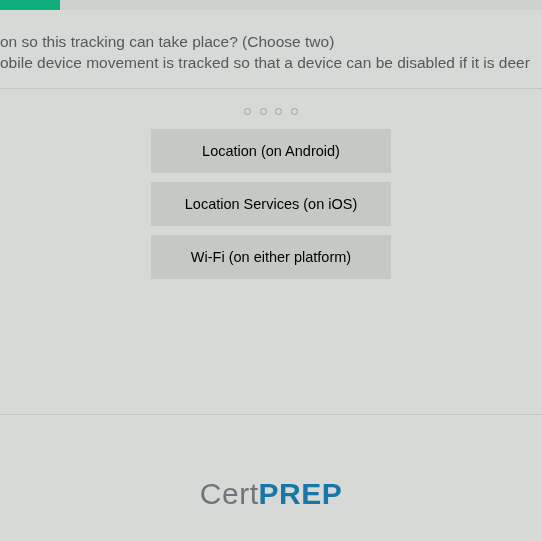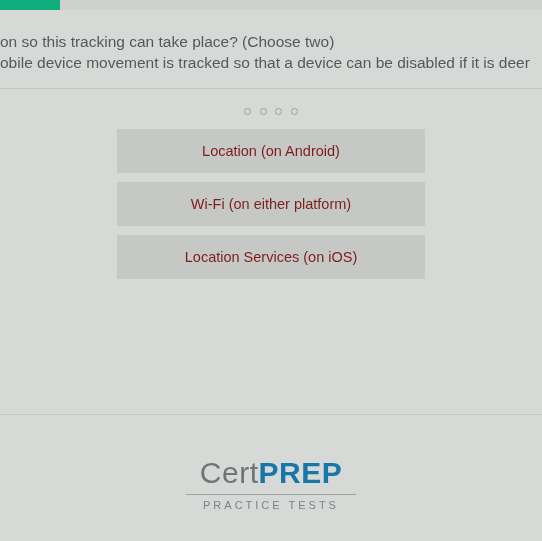--- a/index.html
+++ b/index.html
@@ -44,25 +44,25 @@
     background: transparent;
   }
   .options {
     display: flex;
     flex-direction: column;
     gap: 9px;
     align-items: center;
     padding: 0 0 18px 0;
   }
   .option-btn {
-    width: 308px;
+    width: 240px;
     height: 44px;
     background: #c5c8c5;
     border: none;
-    color: #7f1d1d;
+    color: #000000;
     font-size: 14.5px;
     display: flex;
     align-items: center;
     justify-content: center;
     cursor: pointer;
     font-family: inherit;
   }
   .footer {
     position: absolute;
     left: 0; right: 0;
@@ -116,27 +116,26 @@
   <span class="dot"></span>
   <span class="dot"></span>
   <span class="dot"></span>
 </div>
 
 <div class="options">
   <button class="option-btn">
     <span>Location (on Android)</span>
   </button>
   <button class="option-btn">
-    <span>Wi-Fi (on either platform)</span>
+    <span>Location Services (on iOS)</span>
   </button>
   <button class="option-btn">
-    <span>Location Services (on iOS)</span>
+    <span>Wi-Fi (on either platform)</span>
   </button>
 </div>
 
 <div class="footer-line"></div>
 
 <div class="footer">
   <div class="brand">
     <span class="cert">Cert</span><span class="prep">PREP</span>
   </div>
-  <div class="brand-sub">PRACTICE TESTS</div>
 </div>
 
 </body></html>

